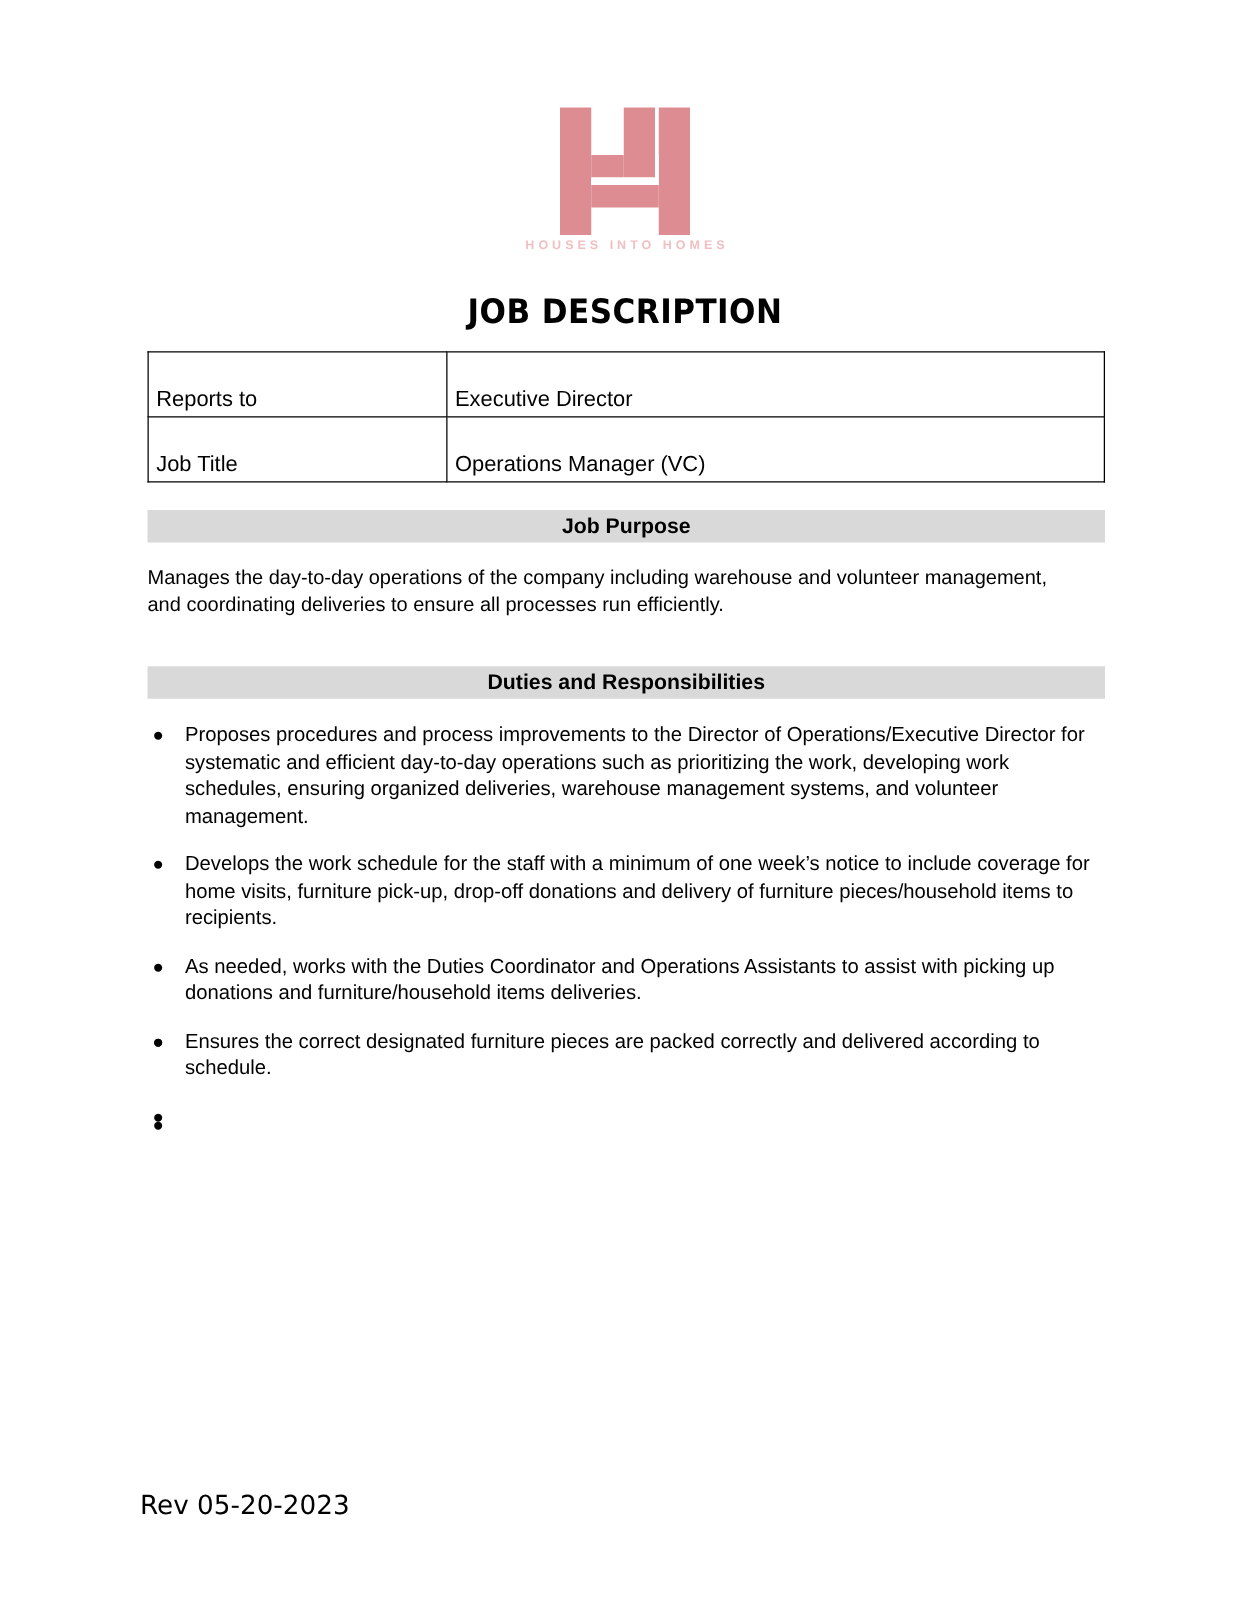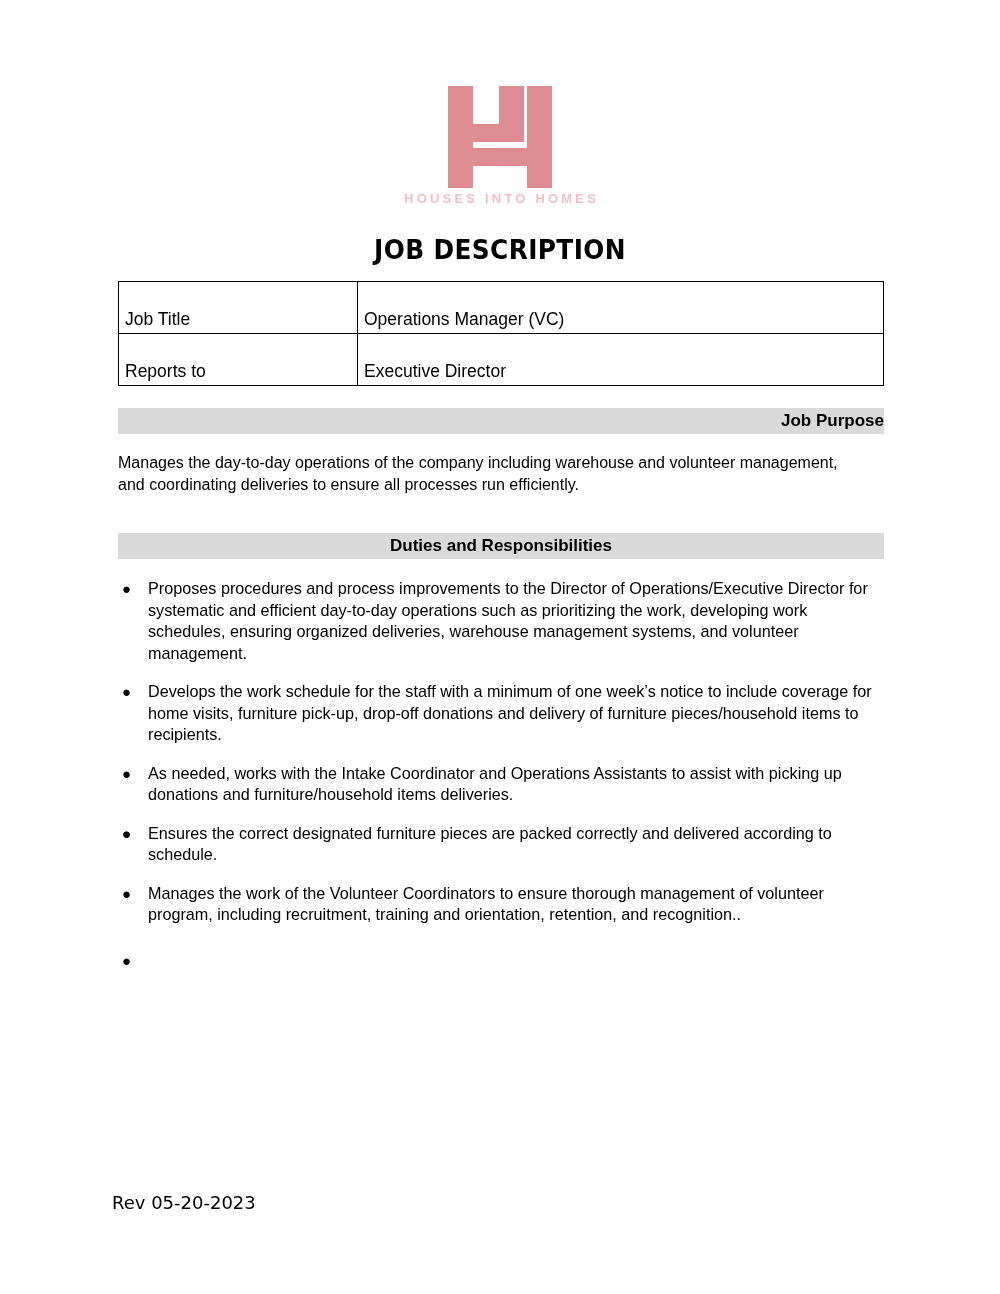--- a/index.html
+++ b/index.html
@@ -39,21 +39,21 @@
     height: 106px;
   }
   .logo-mark svg {
     display: block;
     width: 112px;
     height: 106px;
   }
   .logo-tagline {
     margin-top: 1px;
     font-family: "Liberation Sans", sans-serif;
-    font-size: 13px;
+    font-size: 10px;
     letter-spacing: 3.2px;
     color: #f0bfc2;
     font-weight: 700;
     white-space: nowrap;
     text-indent: 3.2px;
   }
 
   
   .doc-title {
     position: absolute;
@@ -96,21 +96,21 @@
     width: 766px;
     height: 26px;
     background: #d9d9d9;
     text-align: center;
     font-weight: 700;
     font-size: 17px;
     line-height: 26px;
     font-family: "Liberation Sans", sans-serif;
     color: #000000;
   }
-  #band-purpose { top: 408px; text-align: right; }
+  #band-purpose { top: 408px; }
   #band-duties  { top: 533px; }
 
   
   .purpose-text {
     position: absolute;
     left: 118px;
     top: 452px;
     width: 720px;
     font-size: 16px;
     line-height: 21.5px;
@@ -139,21 +139,21 @@
     line-height: 21.5px;
     font-size: 15px;
   }
 
   
   .footer-rev {
     position: absolute;
     left: 112px;
     top: 1192px;
     font-family: "DejaVu Sans", sans-serif;
-    font-size: 18px;
+    font-size: 21px;
     color: #000000;
   }
 </style>
 </head>
 <body>
 
 <div class="page">
 
   <div class="logo-block">
     <div class="logo-mark">
@@ -174,59 +174,58 @@
       </svg>
     </div>
     <div class="logo-tagline">HOUSES INTO HOMES</div>
   </div>
 
   <div class="doc-title">JOB DESCRIPTION</div>
 
   <table class="info-table">
     <tbody>
       <tr>
+        <td class="col-label">Reports to</td>
+        <td>Executive Director</td>
+      </tr>
+      <tr>
         <td class="col-label">Job Title</td>
         <td>Operations Manager (VC)</td>
       </tr>
-      <tr>
-        <td class="col-label">Reports to</td>
-        <td>Executive Director</td>
-      </tr>
     </tbody>
   </table>
 
   <div class="section-band" id="band-purpose">Job Purpose</div>
 
   <div class="purpose-text">Manages the day-to-day operations of the company including warehouse and volunteer management, and coordinating deliveries to ensure all processes run efficiently.</div>
 
   <div class="section-band" id="band-duties">Duties and Responsibilities</div>
 
   <div class="duties">
     <div class="duty-item">
       <span class="duty-bullet">●</span>
       <span>Proposes procedures and process improvements to the Director of Operations/Executive Director for systematic and efficient day-to-day operations such as prioritizing the work, developing work schedules, ensuring organized deliveries, warehouse management systems, and volunteer management.</span>
     </div>
     <div class="duty-item">
       <span class="duty-bullet">●</span>
       <span>Develops the work schedule for the staff with a minimum of one week’s notice to include coverage for home visits, furniture pick-up, drop-off donations and delivery of furniture pieces/household items to recipients.</span>
     </div>
     <div class="duty-item">
       <span class="duty-bullet">●</span>
-      <span>As needed, works with the Intake Coordinator and Operations Assistants to assist with picking up donations and furniture/household items deliveries.</span>
+      <span>As needed, works with the Duties Coordinator and Operations Assistants to assist with picking up donations and furniture/household items deliveries.</span>
     </div>
     <div class="duty-item">
       <span class="duty-bullet">●</span>
     </div>
     <div class="duty-item">
       <span class="duty-bullet">●</span>
       <span>Ensures the correct designated furniture pieces are packed correctly and delivered according to schedule.</span>
     </div>
     <div class="duty-item">
       <span class="duty-bullet">●</span>
-      <span>Manages the work of the Volunteer Coordinators to ensure thorough management of volunteer program, including recruitment, training and orientation, retention, and recognition..</span>
     </div>
     <div class="duty-item" style="margin-top:24px;">
       <span class="duty-bullet">●</span>
     </div>
   </div>
 
   <div class="footer-rev">Rev 05-20-2023</div>
 
 </div>
 

